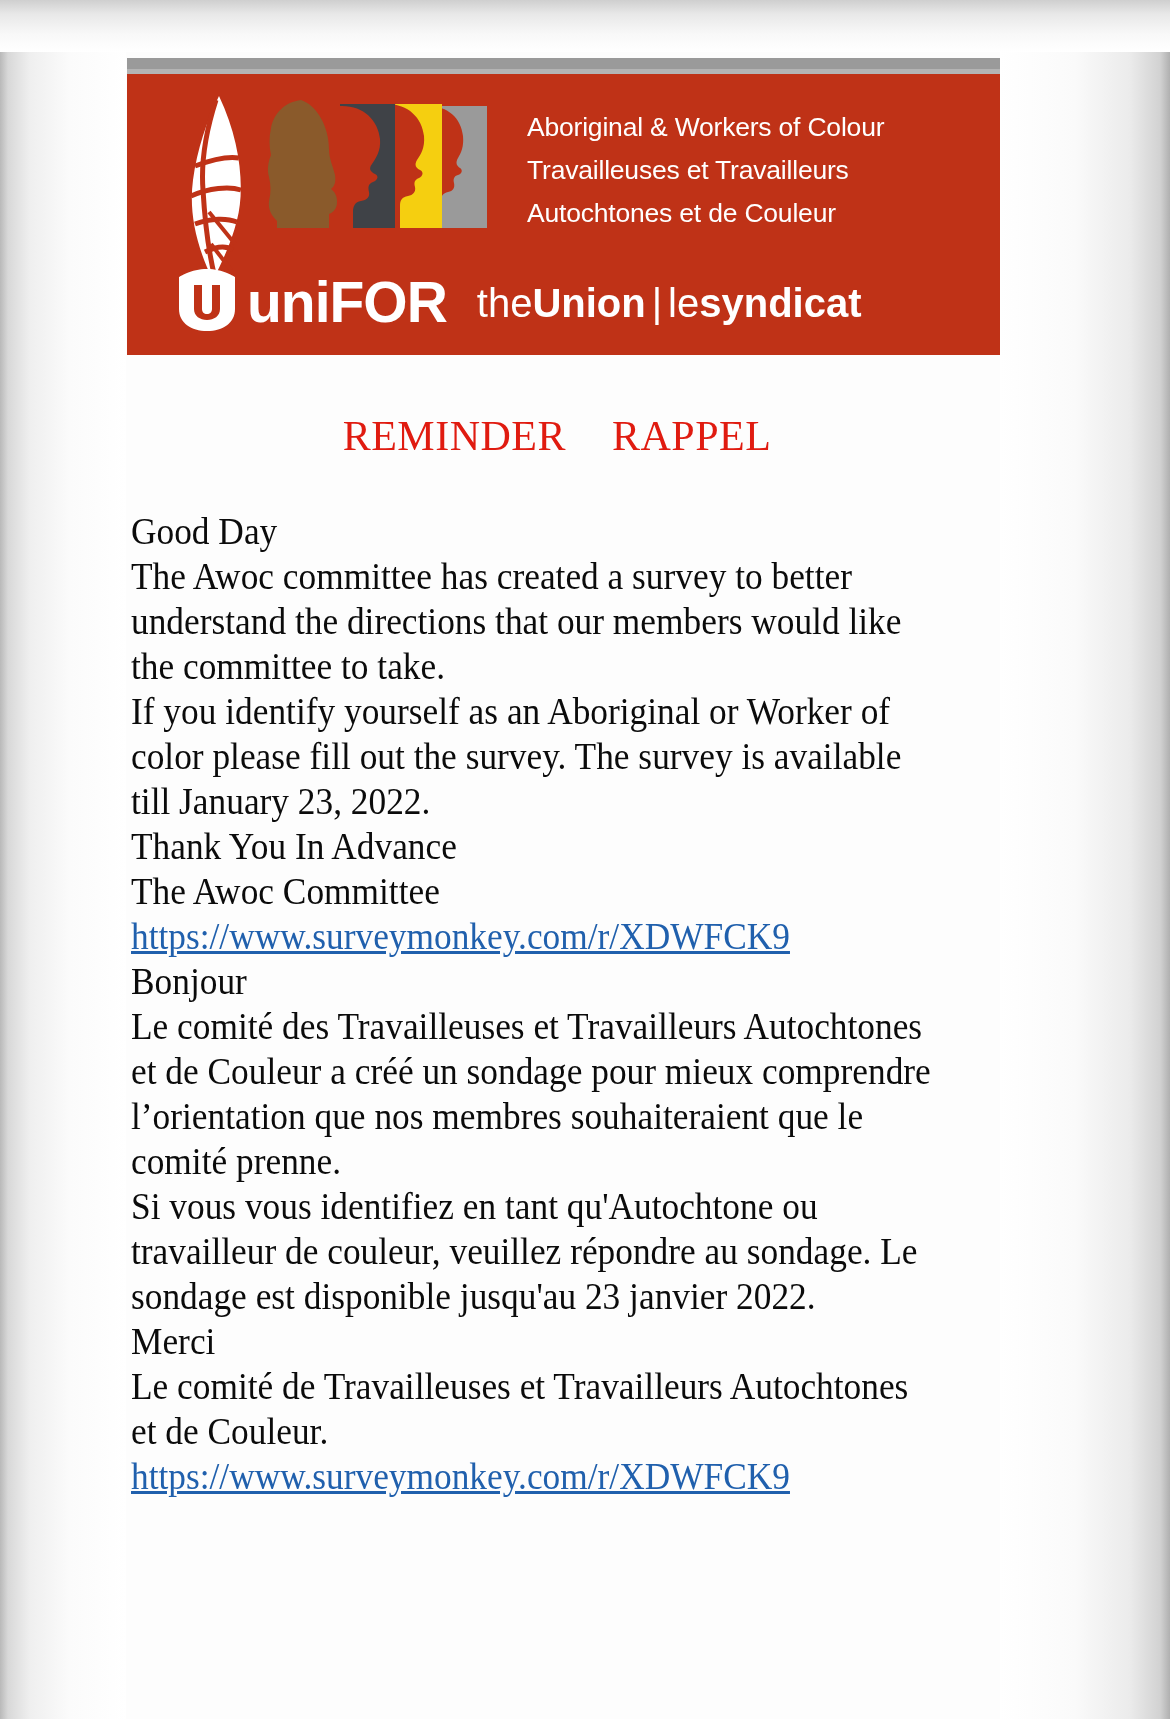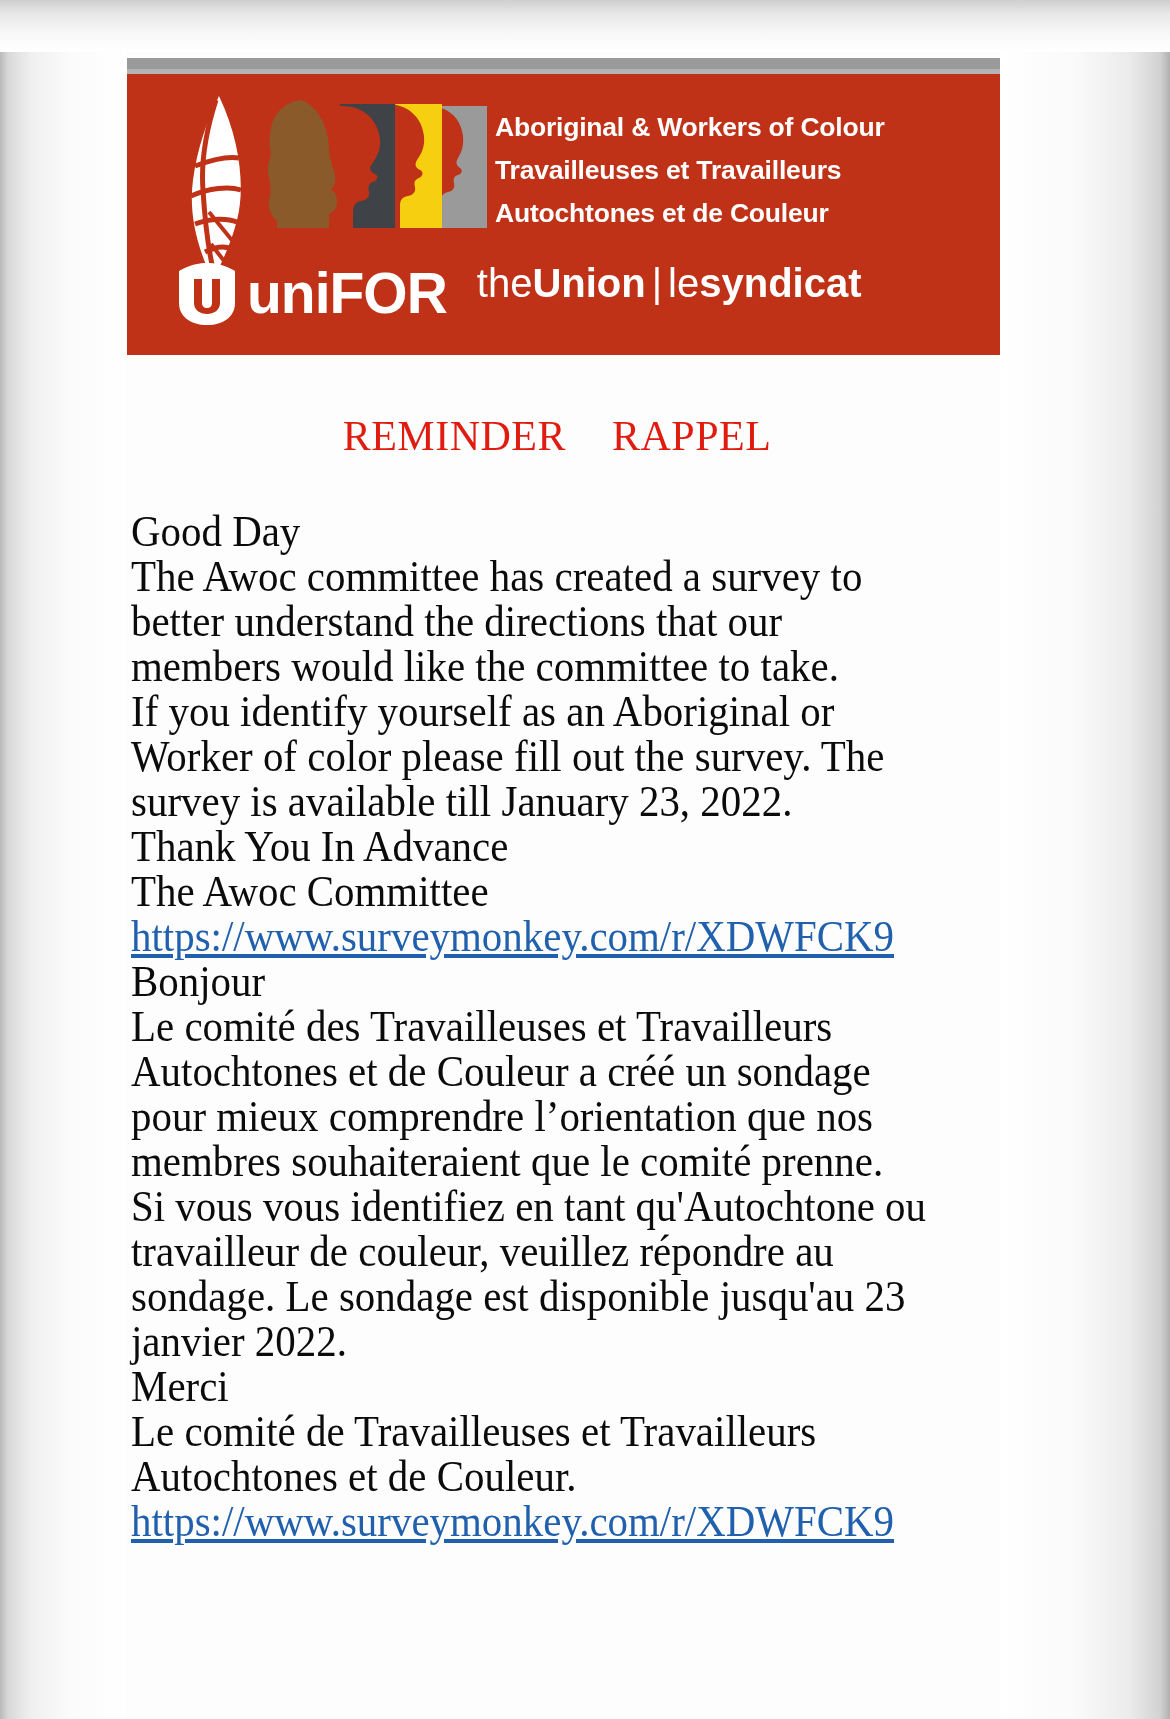--- a/index.html
+++ b/index.html
@@ -90,42 +90,42 @@
     position: absolute;
     left: 130px;
     top: 38px;
     width: 240px;
     height: 132px;
   }
 
   
   .banner-text {
     position: absolute;
-    left: 368px;
+    left: 400px;
     top: 48px;
     width: 490px;
     font-family: "Liberation Sans", "DejaVu Sans", sans-serif;
     color: #ffffff;
-    font-weight: bold;
+    font-weight: normal;
     letter-spacing: -0.2px;
   }
   .banner-text .bline {
     font-size: 26.5px;
     line-height: 43px;
     white-space: nowrap;
   }
 
   
   .unifor-row {
     position: absolute;
     left: 52px;
     bottom: 18px;
     height: 74px;
     display: flex;
-    align-items: flex-start;
+    align-items: center;
   }
   .unifor-mark {
     width: 56px;
     height: 62px;
     position: relative;
     margin-right: 12px;
   }
   .unifor-word {
     font-family: "Liberation Sans", "DejaVu Sans", sans-serif;
     font-weight: bold;
@@ -168,21 +168,21 @@
     width: 860px;
   }
   .doc-heading .gap { display: inline-block; width: 46px; }
 
   
   .body-block {
     margin-top: 48px;
     padding-left: 4px;
     width: 860px;
     color: #0b0b0b;
-    font-size: 44px;
+    font-size: 38px;
     line-height: 45px;
     font-stretch: condensed;
     font-family: "Liberation Serif", "DejaVu Serif", serif;
   }
   .para {
     margin: 0;
     padding: 0;
     transform: scaleX(0.93);
     transform-origin: left center;
   }

